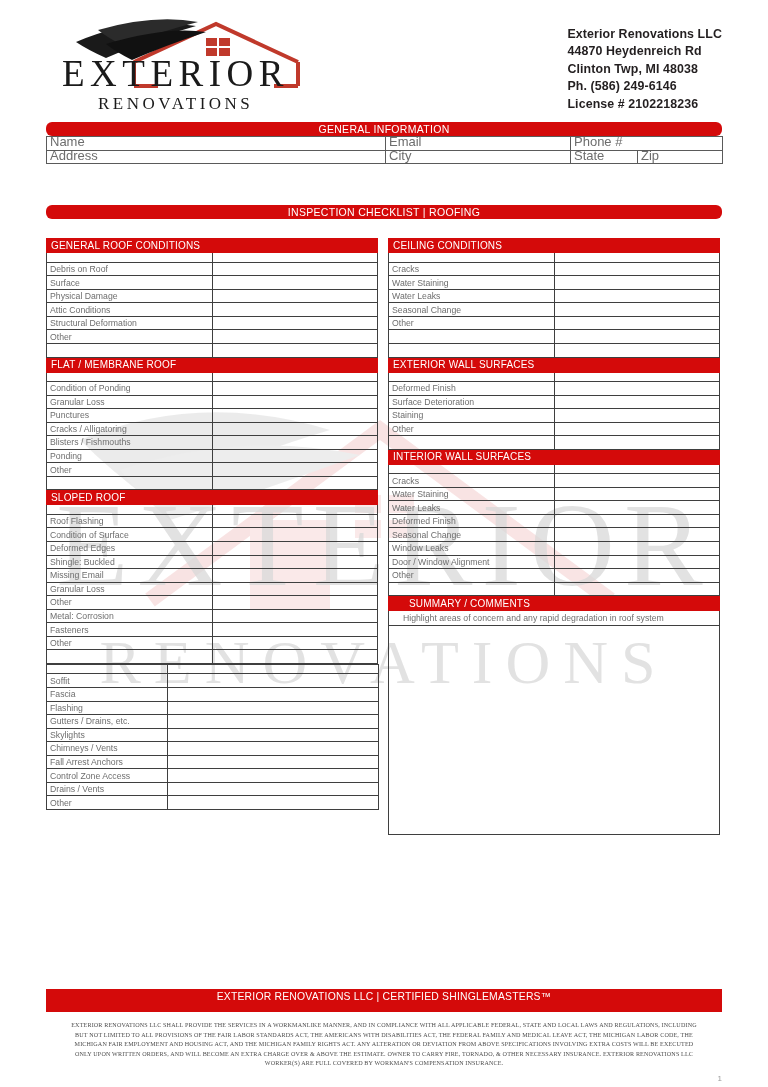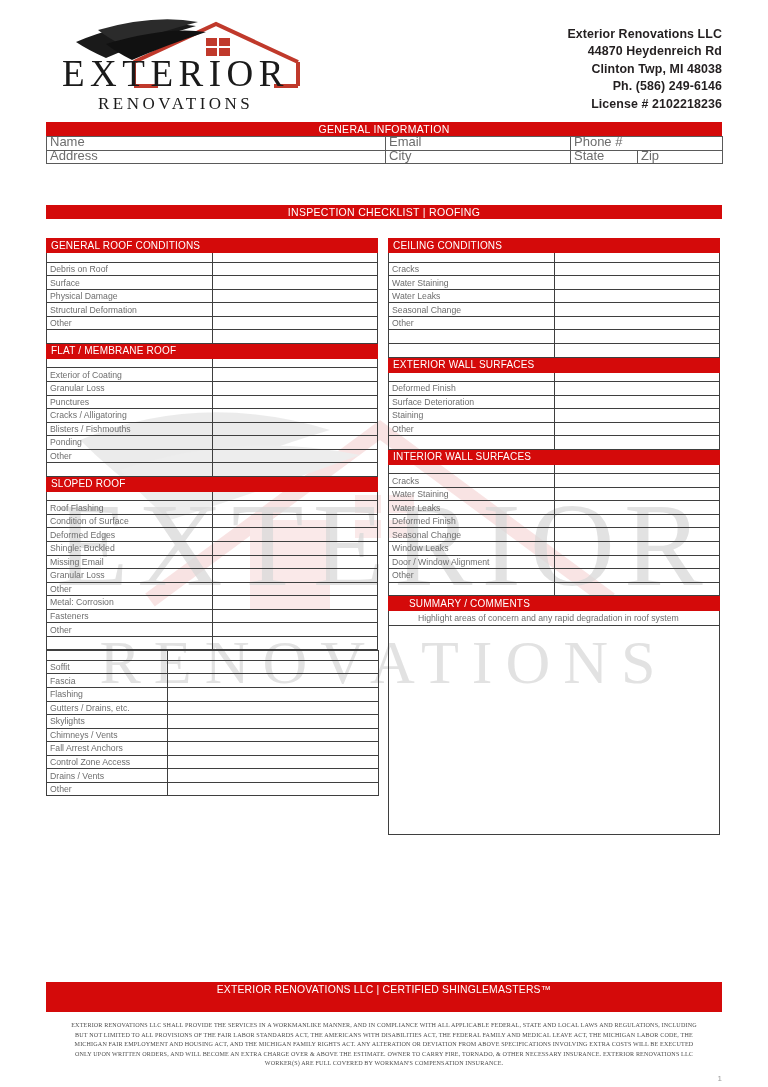--- a/index.html
+++ b/index.html
@@ -38,41 +38,41 @@
     display: flex;
     align-items: flex-start;
     justify-content: space-between;
     padding: 14px 46px 0 46px;
     height: 122px;
   }
   .logo-wrap { width: 300px; height: 104px; position: relative; }
   .logo-wrap svg { width: 100%; height: 100%; display:block; }
 
   .company-block {
-    text-align: right;
     font-size: 12.4px;
     font-weight: bold;
     color: #231f20;
     line-height: 17.4px;
     padding-top: 12px;
     letter-spacing: 0.1px;
   }
 
   
   .section-wrap { position: relative; z-index: 2; padding: 0 46px; }
 
   .bar {
     background: #d40a0a;
     color: #ffffff;
     font-size: 10.5px;
     letter-spacing: 0.3px;
     height: 14px;
     line-height: 14px;
     overflow: hidden;
     white-space: nowrap;
+    border-radius: 6px;
   }
   .bar.center { text-align: center; }
 
   table.grid {
     border-collapse: collapse;
     width: 100%;
     table-layout: fixed;
   }
   table.grid td {
     border: 1px solid #5a5a5a;
@@ -136,40 +136,40 @@
     width: 332px;
   }
   table.summary td {
     border: 1px solid #3f3f3f;
     background: transparent;
   }
   td.sum-hint {
     height: 14px;
     font-size: 8.7px;
     color: #6e6e6e;
-    padding-left: 29px;
+    padding-left: 14px;
     line-height: 12px;
     border-bottom: 1px solid #3f3f3f;
   }
   td.sum-body { height: 209px; }
 
   
   .footer {
     position: absolute;
     left: 46px; bottom: 18px;
     width: 676px;
     z-index: 2;
   }
   .footer-bar {
     background: #d40a0a;
     color: #ffffff;
     text-align: center;
     font-size: 10.4px;
     letter-spacing: 0.2px;
-    height: 30px;
+    height: 23px;
     line-height: 15px;
   }
   .legal {
     margin-top: 9px;
     font-family: "Liberation Serif", serif;
     font-size: 6.1px;
     line-height: 9.6px;
     color: #4d4d4d;
     text-align: center;
     padding: 0 24px;
@@ -276,20 +276,24 @@
               </tr>
               <tr>
                 <td class="lbl">Surface</td>
                 <td class="val"></td>
               </tr>
               <tr>
                 <td class="lbl">Physical Damage</td>
                 <td class="val"></td>
               </tr>
               <tr>
+                <td class="lbl">Attic Conditions</td>
+                <td class="val"></td>
+              </tr>
+              <tr>
                 <td class="lbl">Structural Deformation</td>
                 <td class="val"></td>
               </tr>
               <tr>
                 <td class="lbl">Other</td>
                 <td class="val"></td>
               </tr>
               <tr>
                 <td class="lbl"></td>
                 <td class="val"></td>
@@ -299,21 +303,21 @@
           <table class="sect">
             <tbody>
               <tr class="hdr">
                 <td colspan="2">FLAT / MEMBRANE ROOF</td>
               </tr>
               <tr class="blank">
                 <td class="lbl"></td>
                 <td class="val"></td>
               </tr>
               <tr>
-                <td class="lbl">Exterior of Coating</td>
+                <td class="lbl">Condition of Ponding</td>
                 <td class="val"></td>
               </tr>
               <tr>
                 <td class="lbl">Granular Loss</td>
                 <td class="val"></td>
               </tr>
               <tr>
                 <td class="lbl">Punctures</td>
                 <td class="val"></td>
               </tr>

